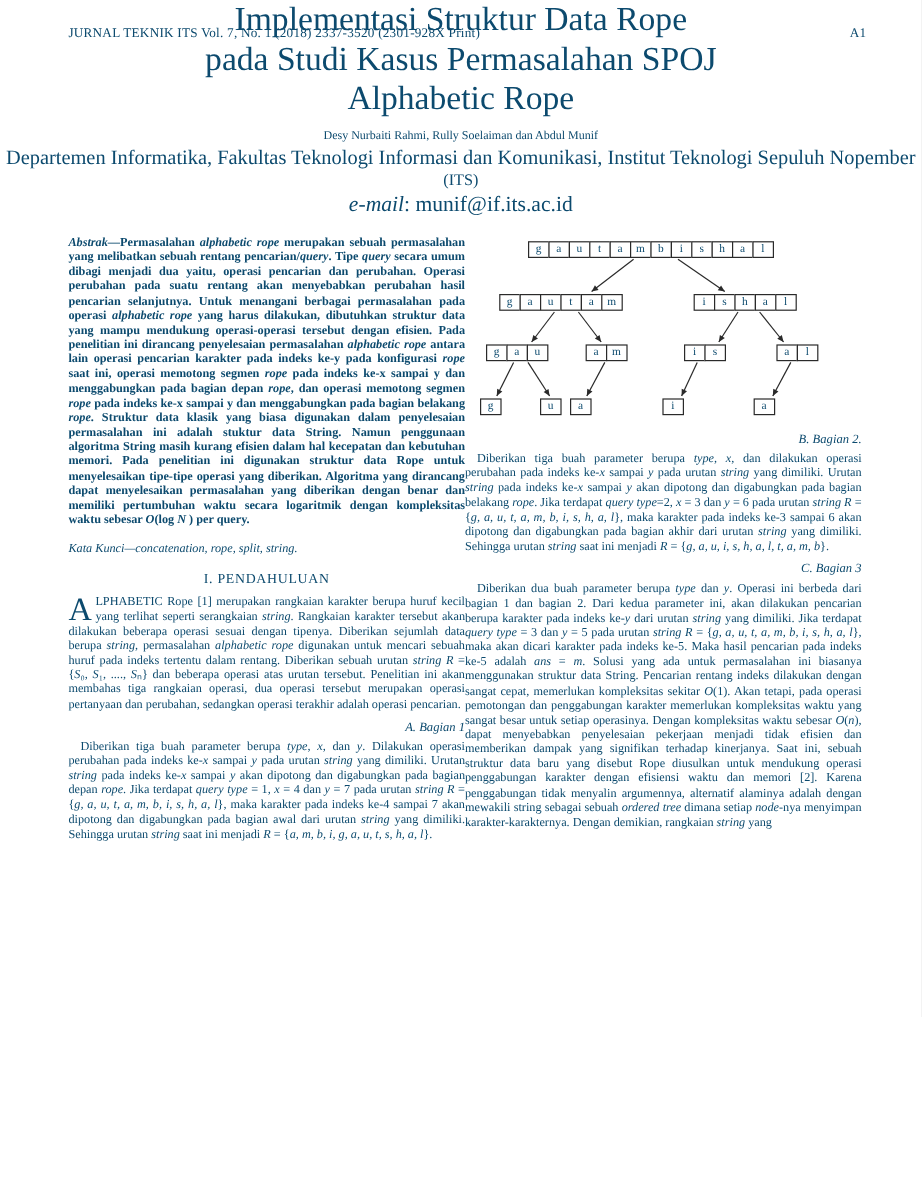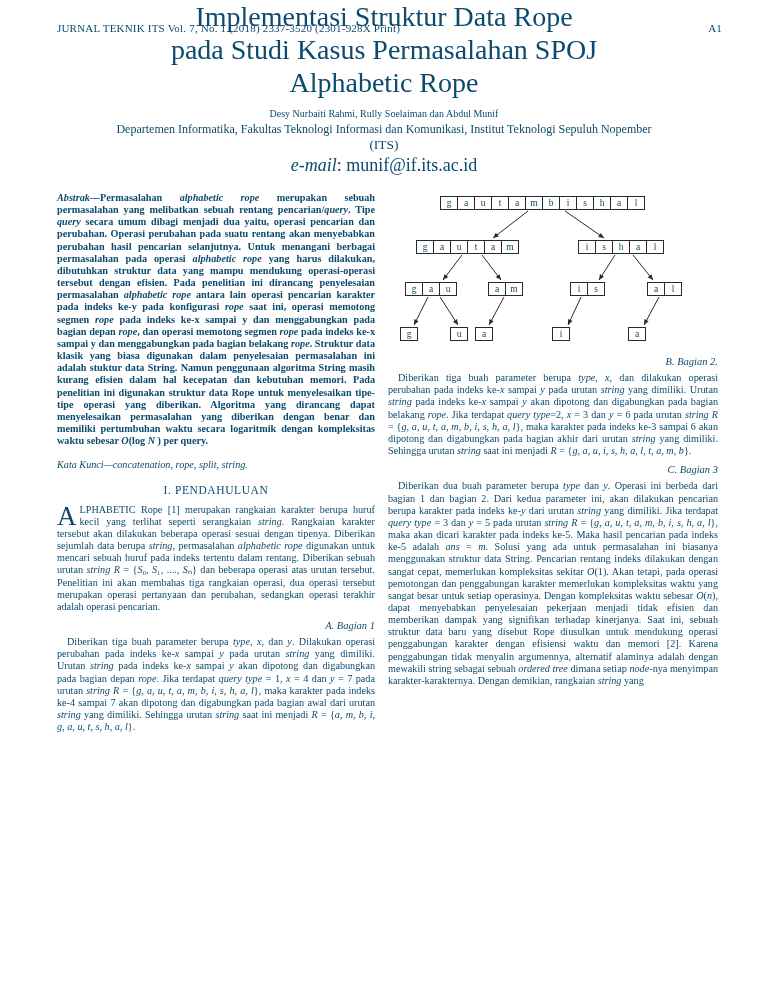--- a/index.html
+++ b/index.html
@@ -9,26 +9,26 @@
     margin:0 auto;
   }
   .runhead{
     position:absolute; top:22px; left:57px; right:46px;
     display:flex; justify-content:space-between;
     font-size:11px; letter-spacing:.2px;
   }
   .titleblock{ text-align:center; }
   .title{ font-size:28px; line-height:33px; font-weight:normal; margin:0; }
   .authors{ font-size:10px; margin-top:9px; }
-  .affil{ font-size:12px; margin-top:3px; }
+  .affil{ font-size:17px; margin-top:3px; }
   .affil2{ font-size:13.5px; }
   .email{ font-size:18px; margin-top:2px; }
   .email .it{ font-style:italic; }
   .columns{
-    display:flex; gap:13px; margin:16px 50px 0 57px;
+    display:flex; gap:0; margin:16px 50px 0 57px;
     text-align:justify;
   }
   .col{ width:50%; font-size:10.2px; line-height:12.15px; }
   p{ margin:0; }
   .abstract{ font-weight:bold; }
   .keywords{ font-weight:normal; margin-top:12px; }
   .sechead{
     font-weight:normal; font-size:11.5px; text-align:center;
     letter-spacing:.6px; margin:13px 0 7px 0;
   }

